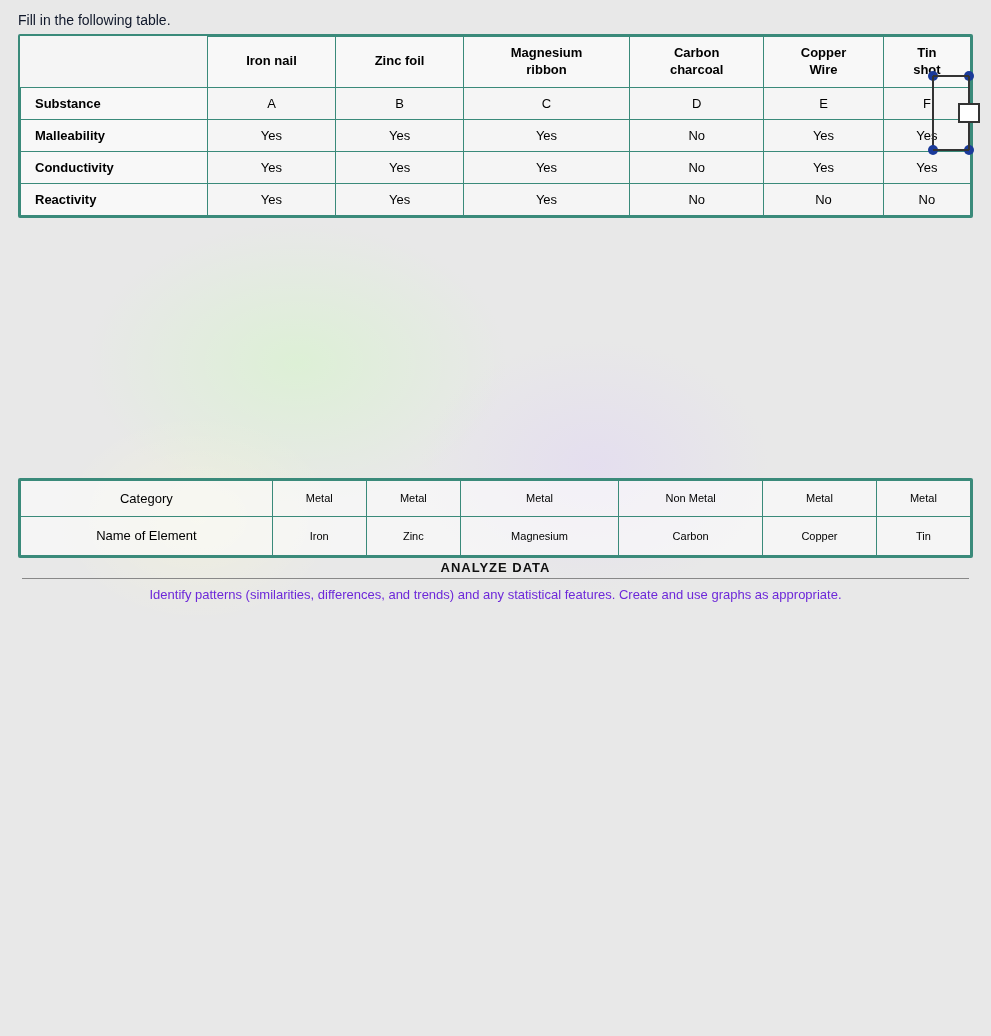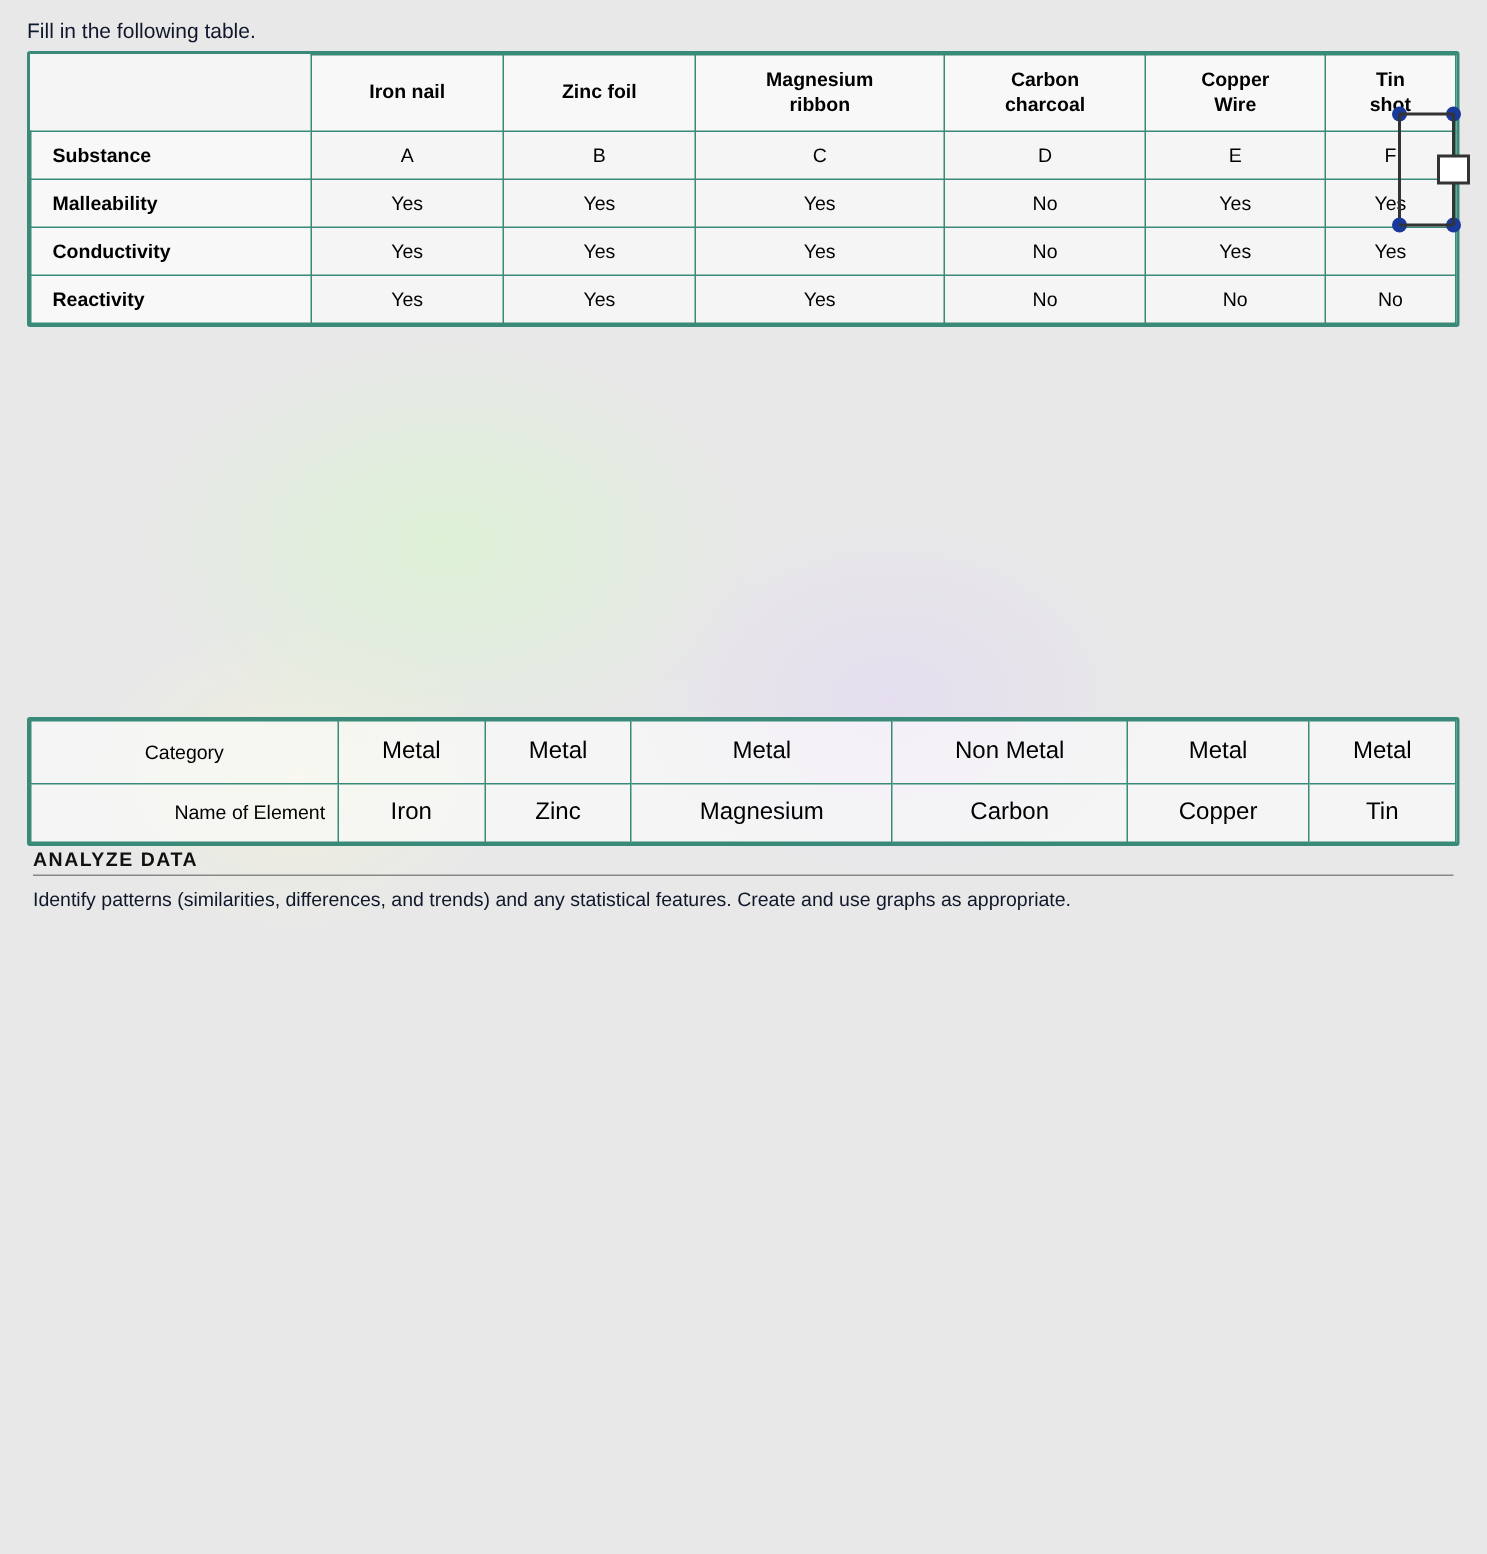--- a/index.html
+++ b/index.html
@@ -80,51 +80,52 @@
 
     .category-table {
       width: 100%;
       border-collapse: collapse;
     }
 
     .category-table th, .category-table td {
       border: 1.5px solid #3a8a7a;
       padding: 10px 8px;
       text-align: center;
-      font-size: 16px;
+      font-size: 11px;
       vertical-align: middle;
       background: transparent;
     }
 
     .category-table .row-header {
       text-align: center;
       font-weight: normal;
       font-size: 13px;
     }
 
     
     .analyze-section {
       padding: 0 4px;
+      text-align: center;
     }
 
     .analyze-title {
       font-size: 13px;
       font-weight: bold;
       letter-spacing: 1px;
       color: #111;
       margin-bottom: 6px;
       border-bottom: 1.5px solid #888;
       padding-bottom: 3px;
       display: inline-block;
       width: 100%;
     }
 
     .analyze-text {
       font-size: 13px;
-      color: #0f172a;
+      color: #6d28d9;
       line-height: 1.5;
     }
 
     
     .circuit-diagram {
       position: absolute;
       top: 68px;
       right: 10px;
       width: 60px;
       height: 90px;
@@ -242,21 +243,21 @@
           <td class="row-header">Category</td>
           <td>Metal</td>
           <td>Metal</td>
           <td>Metal</td>
           <td style="line-height:1.3">Non Metal</td>
           <td>Metal</td>
           <td>Metal</td>
         </tr>
 
         <tr>
-          <td class="row-header" style="line-height:1.4;text-align:right;">Name of Element</td>
+          <td class="row-header" style="line-height:1.4;">Name of Element</td>
           <td>Iron</td>
           <td>Zinc</td>
           <td>Magnesium</td>
           <td>Carbon</td>
           <td>Copper</td>
           <td>Tin</td>
         </tr>
       </tbody>
     </table>
   </div>

